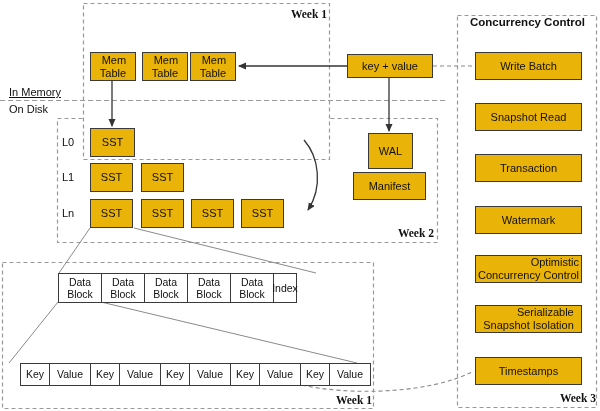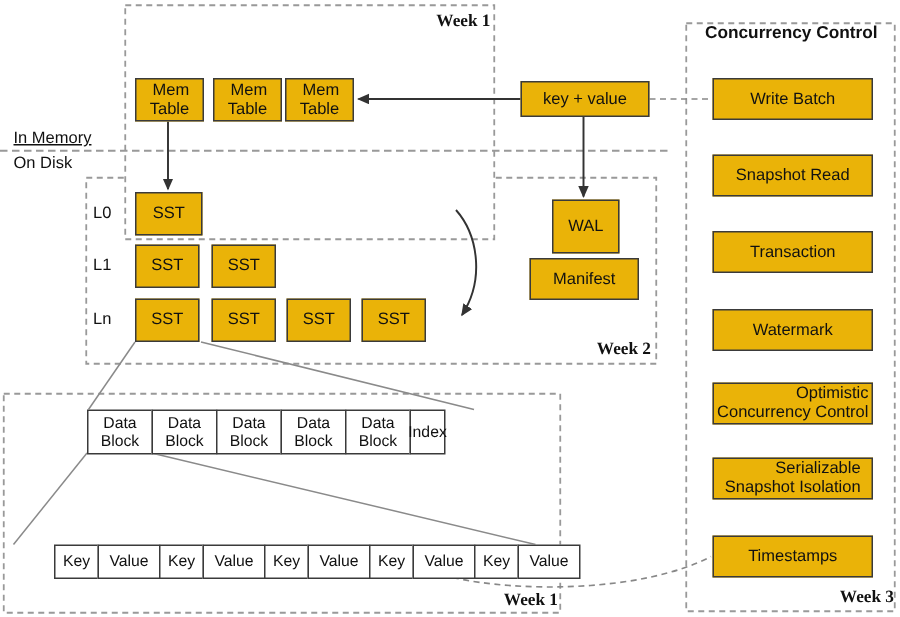--- a/index.html
+++ b/index.html
@@ -100,21 +100,21 @@
 Block</div>
     <div class="cell" style="width:44px;">Data
 Block</div>
     <div class="cell" style="width:44px;">Data
 Block</div>
     <div class="cell" style="width:44px;">Data
 Block</div>
     <div class="cell" style="width:24px;">Index</div>
   </div>
 
-  <div class="row" style="left:24px;top:363px;height:23px;padding-left:12px;">
+  <div class="row" style="left:8px;top:363px;height:23px;padding-left:12px;">
     <div class="cell" style="width:30px;">Key</div>
     <div class="cell" style="width:42px;">Value</div>
     <div class="cell" style="width:30px;">Key</div>
     <div class="cell" style="width:42px;">Value</div>
     <div class="cell" style="width:30px;">Key</div>
     <div class="cell" style="width:42px;">Value</div>
     <div class="cell" style="width:30px;">Key</div>
     <div class="cell" style="width:42px;">Value</div>
     <div class="cell" style="width:30px;">Key</div>
     <div class="cell" style="width:42px;">Value</div>

